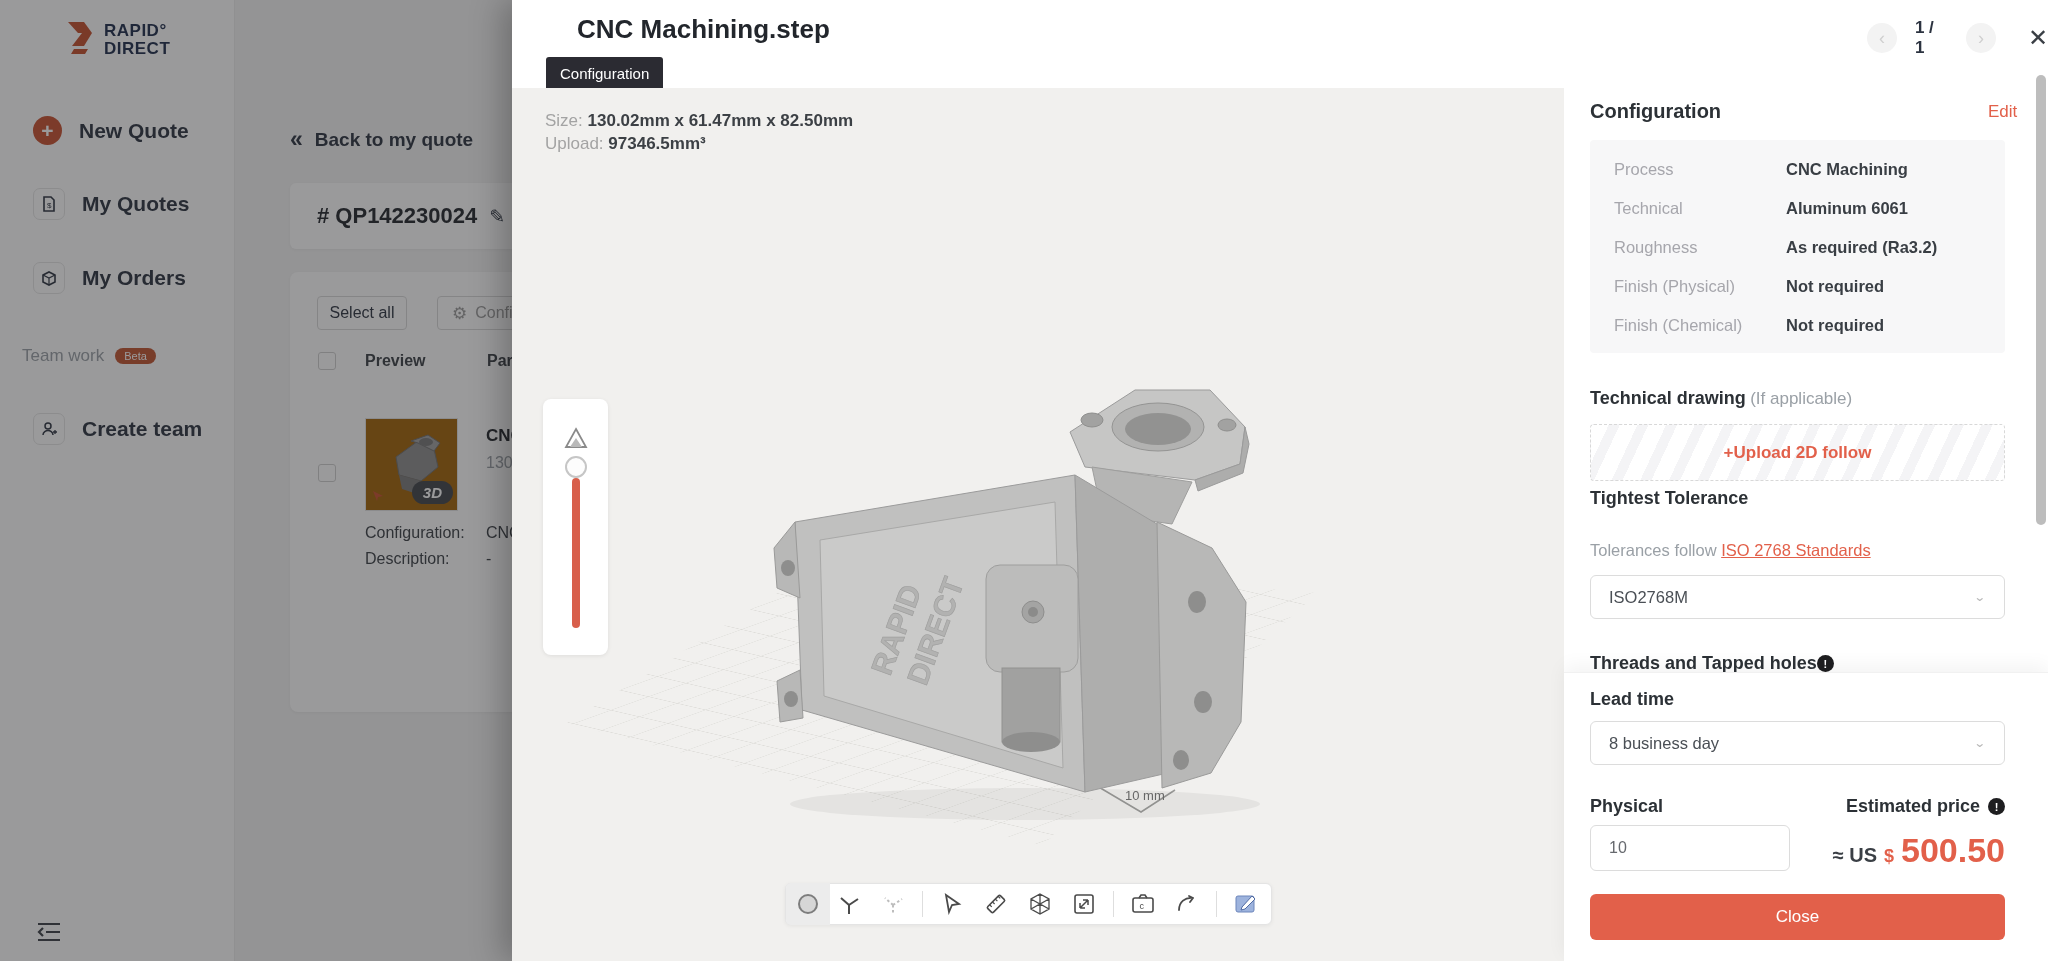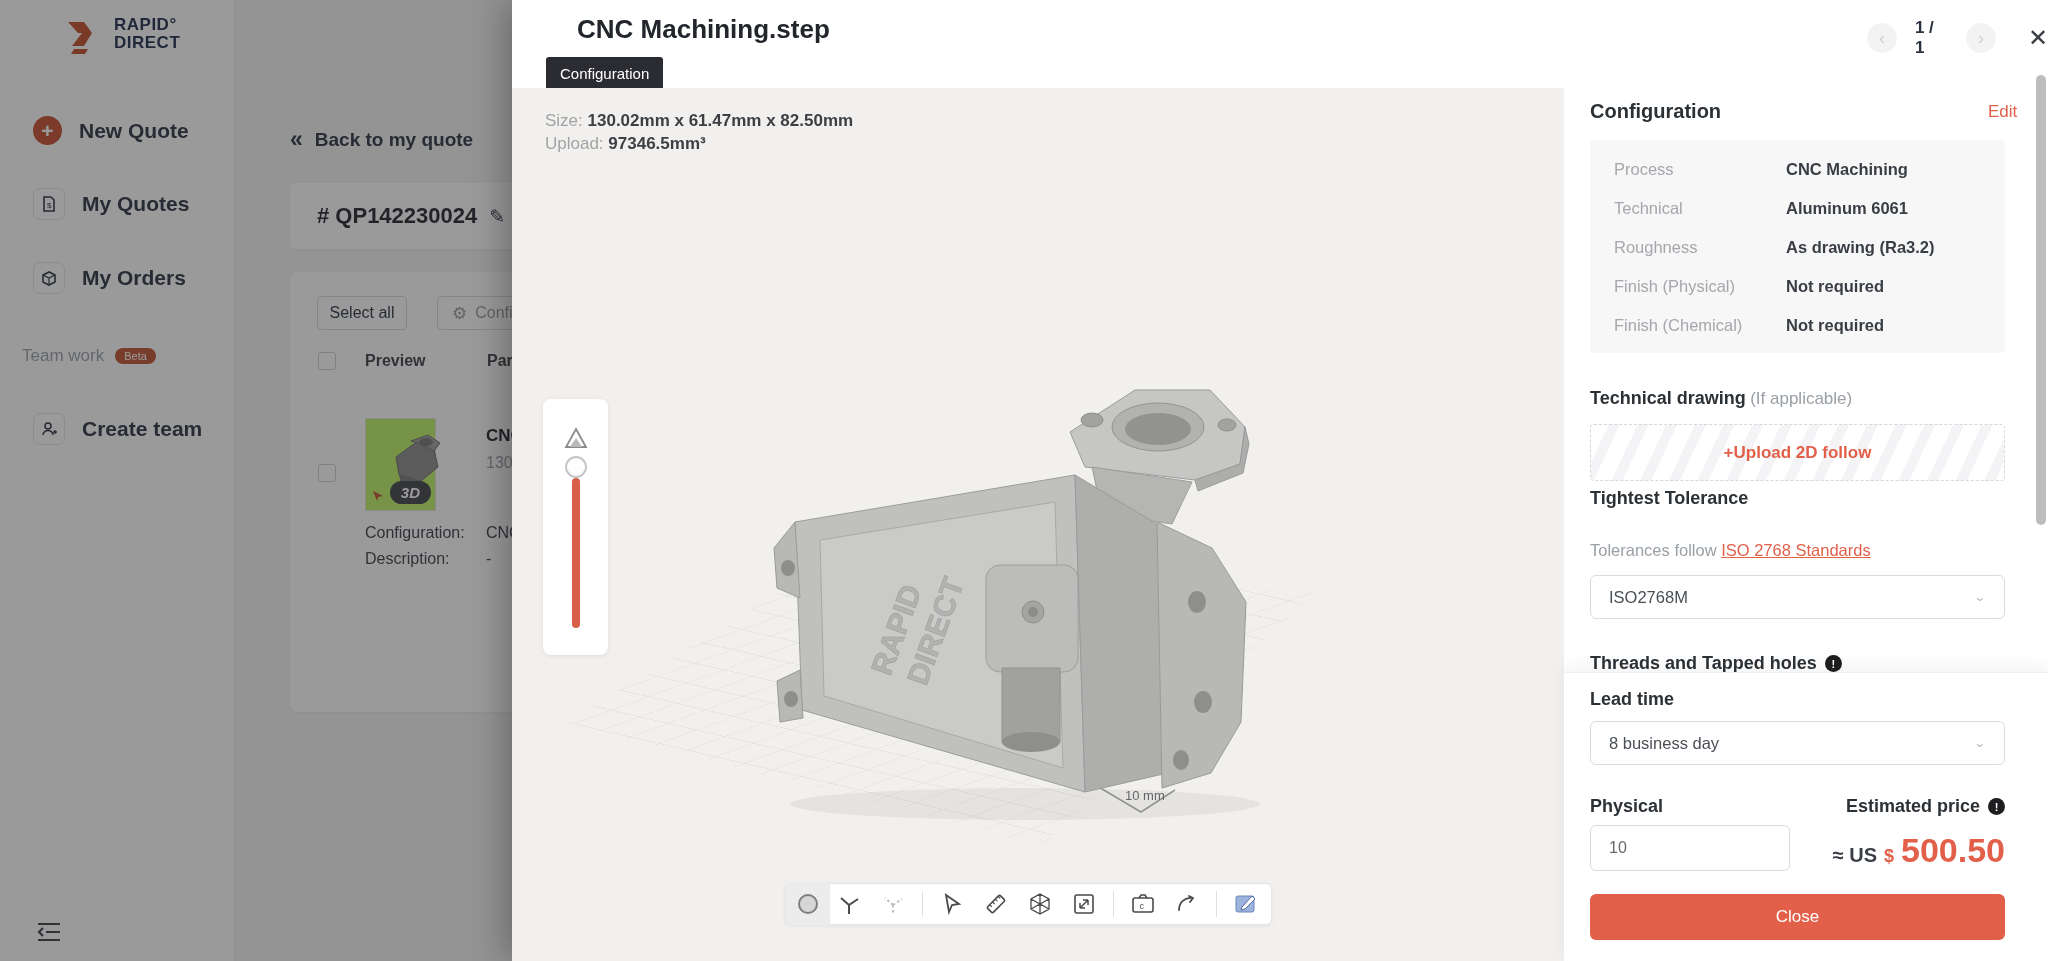--- a/index.html
+++ b/index.html
@@ -4,39 +4,39 @@
 <style>
   * { margin:0; padding:0; box-sizing:border-box; }
   html,body { width:2048px; height:961px; overflow:hidden; background:#f7f7f7;
     font-family:"Liberation Sans", sans-serif; }
   #app { position:relative; width:2048px; height:961px; }
   .abs { position:absolute; }
 
   
   #base { position:absolute; inset:0; background:#f4f4f4; }
   #sidebar { position:absolute; left:0; top:0; width:235px; height:961px; background:#fff; border-right:1px solid #ececec; }
-  .logo-wrap { position:absolute; left:62px; top:16px; display:flex; align-items:flex-start; gap:10px; }
+  .logo-wrap { position:absolute; left:62px; top:16px; display:flex; align-items:flex-end; }
   .logo-text { font-size:17px; font-weight:700; color:#1d2b4a; line-height:18px; letter-spacing:.5px; }
   .side-item { position:absolute; left:33px; display:flex; align-items:center; gap:17px; cursor:pointer; }
   .side-item .ic-box { width:32px; height:32px; border:1px solid #e6e6e6; border-radius:7px; display:flex; align-items:center; justify-content:center; background:#fff; }
   .side-item .lbl { font-size:21px; font-weight:600; color:#2c3340; }
   .nq-circle { width:29px; height:29px; border-radius:50%; background:#c8502f; color:#fff; display:flex; align-items:center; justify-content:center; font-size:21px; font-weight:700; }
   .team-lbl { font-size:17px; color:#9aa0a6; }
   .beta { background:#c0532f; color:#fff; font-size:11px; padding:2px 9px; border-radius:9px; }
   .collapse-ic { font-size:22px; color:#3c4046; letter-spacing:-2px; }
 
   
   .back-link { font-size:19px; font-weight:600; color:#2c3340; display:flex; gap:12px; align-items:center; cursor:pointer; }
   .qcard { background:#fff; border-radius:6px; box-shadow:0 1px 3px rgba(0,0,0,.05); }
   .qnum { font-size:22px; font-weight:600; color:#22262c; }
   .btn-light { background:#fff; border:1px solid #d9d9d9; border-radius:4px; font-size:16px; color:#2c3340; display:flex; align-items:center; justify-content:center; }
   .btn-disabled { color:#9a9a9a; gap:8px; }
   .th-lbl { font-size:16px; font-weight:600; color:#3a3f45; }
   .chk { width:18px; height:18px; border:1px solid #cfcfcf; border-radius:3px; background:#fff; }
-  .thumb { width:71px; height:93px; background:#bef264; border:1px solid #e3e3e3; position:relative; }
+  .thumb { width:93px; height:93px; background:#a16207; border:1px solid #e3e3e3; position:relative; }
   .badge3d { position:absolute; right:4px; bottom:6px; background:#3f4349; color:#fff; font-size:15px; font-weight:700; font-style:italic; padding:3px 11px; border-radius:14px; }
   .rowtxt { font-size:16px; color:#3a3f45; }
   .rowtxt.gray { color:#9aa0a6; }
   .rowname { font-size:17px; font-weight:600; color:#22262c; }
 
   #overlay { position:absolute; left:0; top:0; width:512px; height:961px; background:rgba(35,35,38,.46); z-index:5; }
 
   
   #modal { position:absolute; left:512px; top:0; width:1536px; height:961px; background:#fff; z-index:10; box-shadow:-10px 0 30px rgba(0,0,0,.25); }
   .m-title { font-size:26px; font-weight:700; color:#22262c; }
@@ -358,21 +358,21 @@
         <div class="cfg-row">
           <span class="cfg-label">Process</span>
           <span class="cfg-value">CNC Machining</span>
         </div>
         <div class="cfg-row">
           <span class="cfg-label">Technical</span>
           <span class="cfg-value">Aluminum 6061</span>
         </div>
         <div class="cfg-row">
           <span class="cfg-label">Roughness</span>
-          <span class="cfg-value">As drawing (Ra3.2)</span>
+          <span class="cfg-value">As required (Ra3.2)</span>
         </div>
         <div class="cfg-row">
           <span class="cfg-label">Finish (Physical)</span>
           <span class="cfg-value">Not required</span>
         </div>
         <div class="cfg-row">
           <span class="cfg-label">Finish (Chemical)</span>
           <span class="cfg-value">Not required</span>
         </div>
       </div>
@@ -387,21 +387,21 @@
 
       <span class="abs sec-h" style="left:26px; top:400px;">Tightest Tolerance</span>
       <div class="abs tol-note" style="left:26px; top:453px;">
         <span>Tolerances follow </span><span class="tol-link">ISO 2768 Standards</span>
       </div>
       <div class="abs select-box" style="left:26px; top:487px; width:415px; height:44px;">
         <span class="select-txt">ISO2768M</span>
         <span class="chev">⌄</span>
       </div>
 
-      <div class="abs" style="left:26px; top:565px; display:flex; align-items:center; gap:8px;">
+      <div class="abs" style="left:26px; top:565px; display:flex; align-items:center; ">
         <span class="sec-h">Threads and Tapped holes</span>
         <span class="info-dot">!</span>
       </div>
 
       <div id="sticky">
         <span class="abs sec-h" style="left:26px; top:16px;">Lead time</span>
         <div class="abs select-box" style="left:26px; top:48px; width:415px; height:44px;">
           <span class="select-txt">8 business day</span>
           <span class="chev">⌄</span>
         </div>

